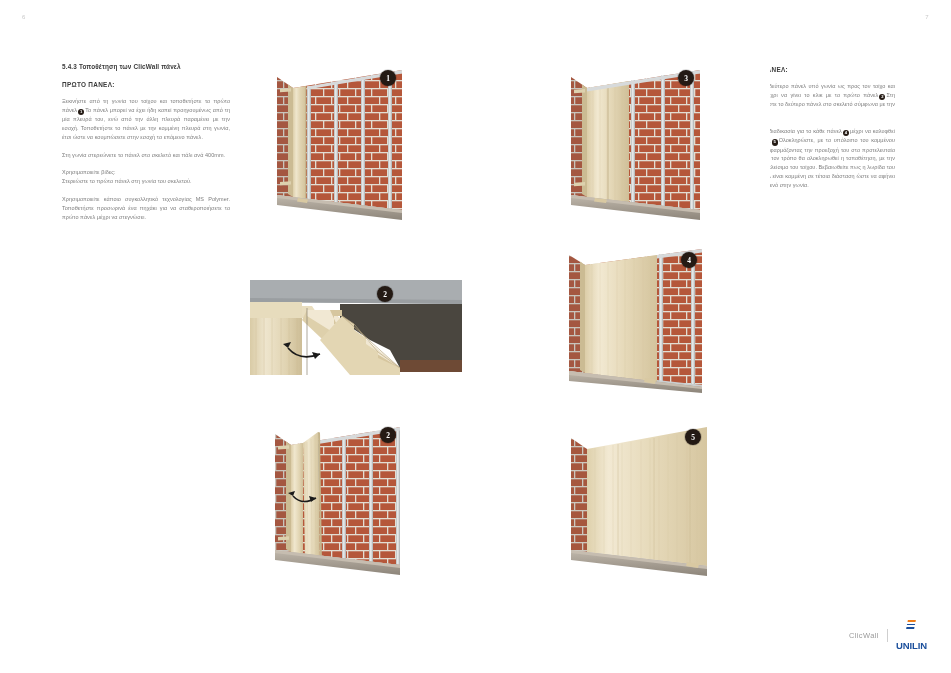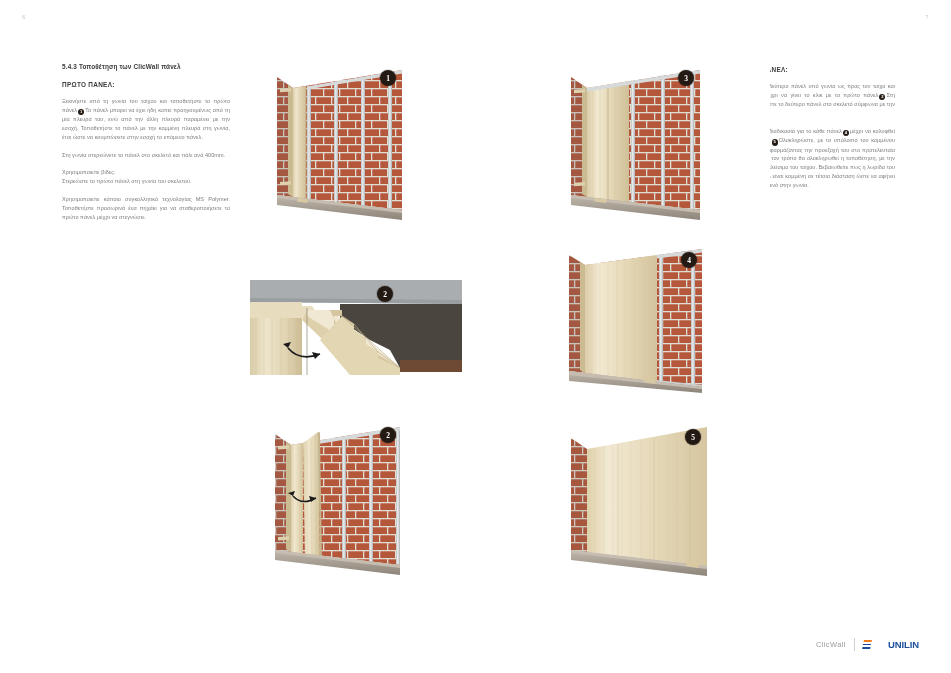--- a/index.html
+++ b/index.html
@@ -50,24 +50,24 @@
   
   .badge{
     position:absolute;width:16px;height:16px;border-radius:50%;
     background:#241a14;color:#fff;font-size:7.5px;font-weight:bold;
     display:flex;align-items:center;justify-content:center;
     box-shadow:0 0 0 1px rgba(0,0,0,.15);
     font-family:"Liberation Serif",serif;
   }
 
   
-  .footer{position:absolute;right:32px;bottom:22px;display:flex;align-items:center;gap:8px;}
+  .footer{position:absolute;right:24px;bottom:22px;display:flex;align-items:center;gap:8px;}
   .footer .clic{font-size:7.5px;color:#9b9b9b;letter-spacing:.4px;}
   .footer .divider{width:1px;height:13px;background:#cfcfcf;}
-  .ulogo{display:flex;align-items:center;gap:17px;}
+  .ulogo{display:flex;align-items:center;gap:11px;flex-direction:column;}
   .ulogo .mark{
     width:8px;height:9px;display:flex;flex-direction:column;justify-content:space-between;
     transform:skewX(-11deg);
   }
   .ulogo .mark i{display:block;height:1.9px;background:#1b4f9c;}
   .ulogo .mark i.o{background:#ef7d1a;}
   .ulogo .wordmark{font-size:9.5px;font-weight:bold;color:#1b4f9c;letter-spacing:-.1px;}
 </style>
 </head>
 <body>

